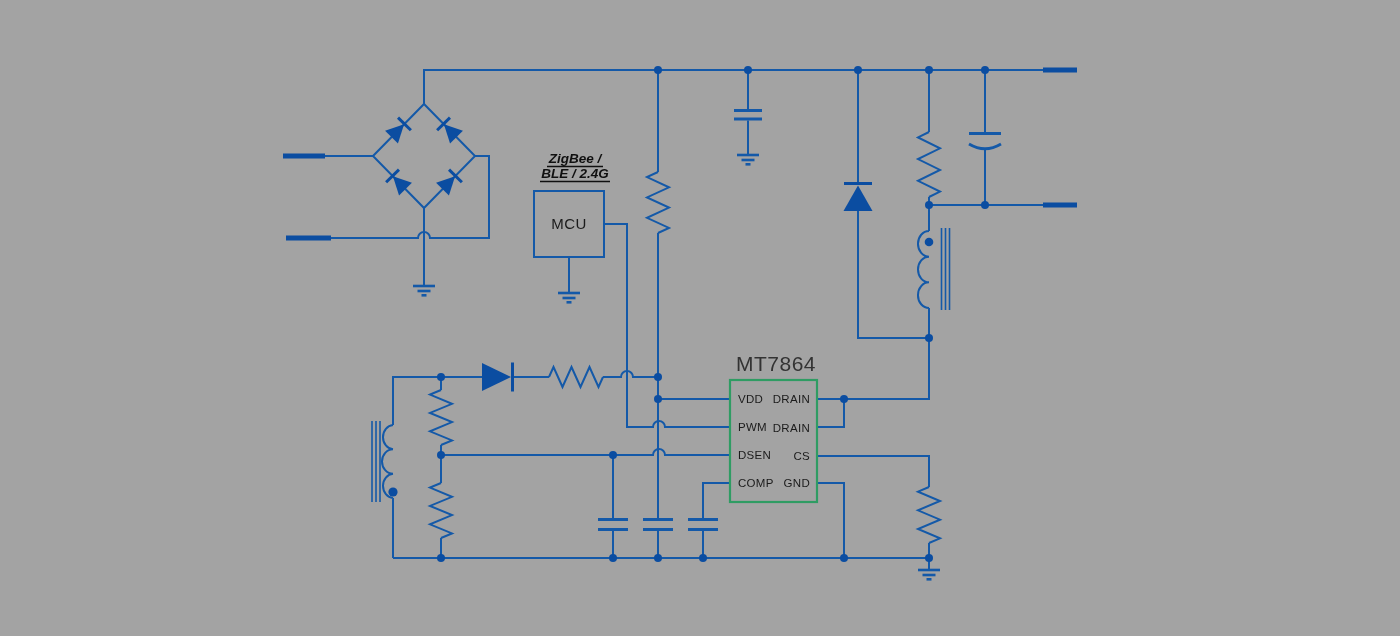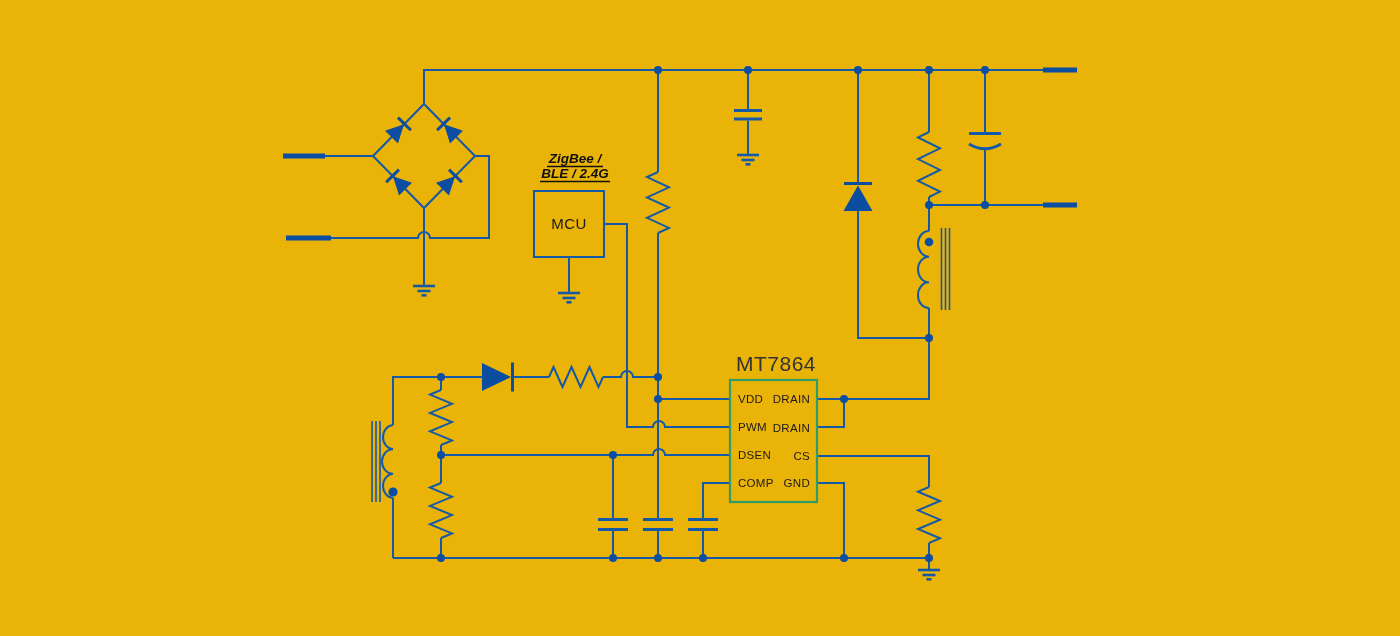--- a/index.html
+++ b/index.html
@@ -1,16 +1,16 @@
 <!DOCTYPE html>
 <html><head>
 <meta charset="utf-8">
 <style>
   html,body{margin:0;padding:0;background:#ffffff;}
-  .canvas{position:relative;width:1400px;height:636px;background:#eab308;overflow:hidden;
+  .canvas{position:relative;width:1400px;height:636px;background:#a3a3a3;overflow:hidden;
           font-family:"Liberation Sans","DejaVu Sans",sans-serif;}
   svg{display:block;}
   text{font-family:"Liberation Sans","DejaVu Sans",sans-serif;}
   .ic-title{font-size:21px;letter-spacing:0.5px;}
   .pin-label{font-size:11.5px;letter-spacing:0.3px;}
   .mcu-label{font-size:15px;letter-spacing:0.5px;}
   .annot{font-size:13.5px;font-weight:bold;font-style:italic;}
 </style>
 </head>
 <body>

